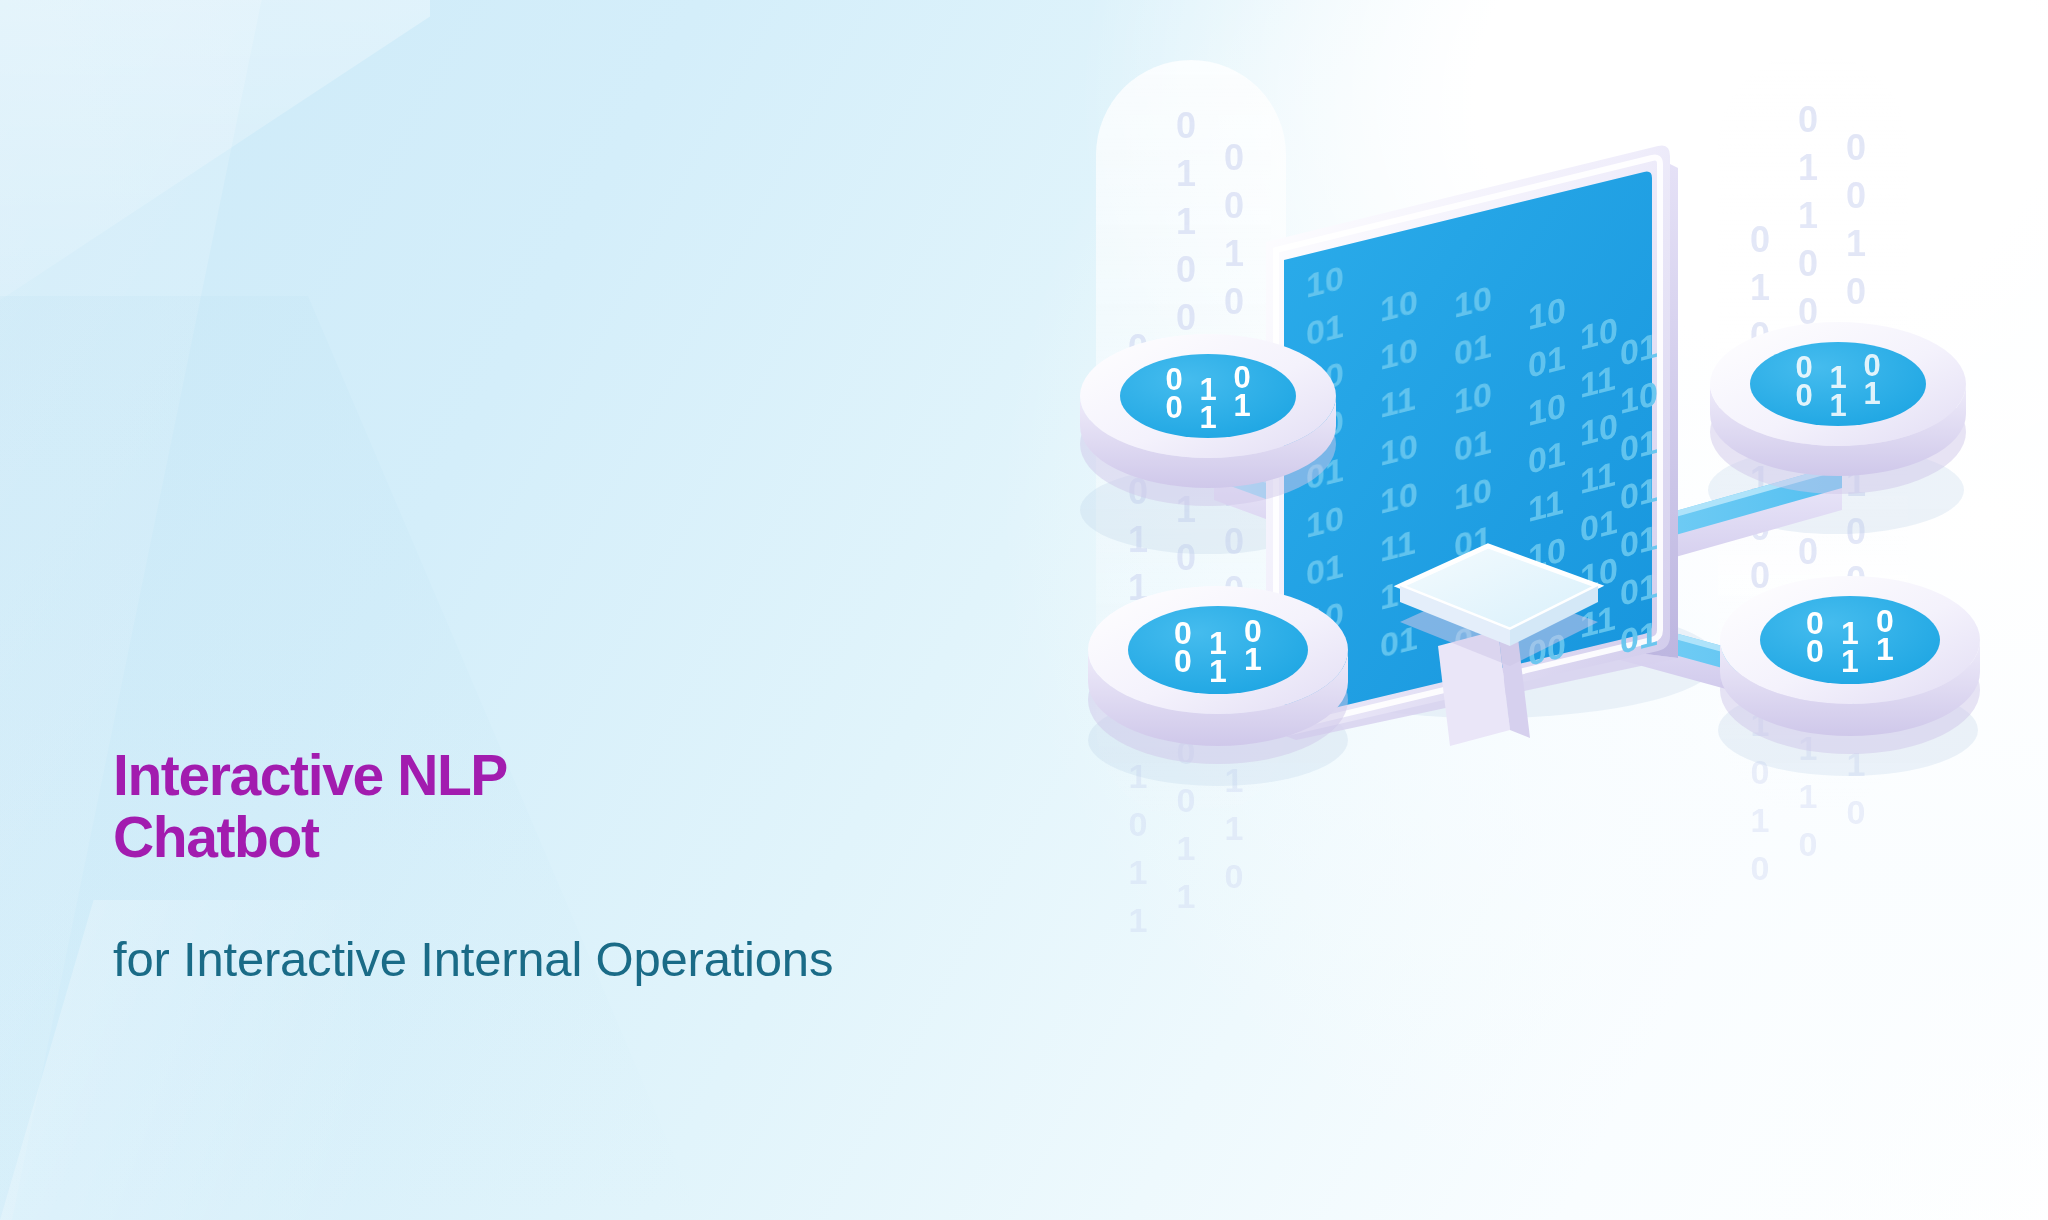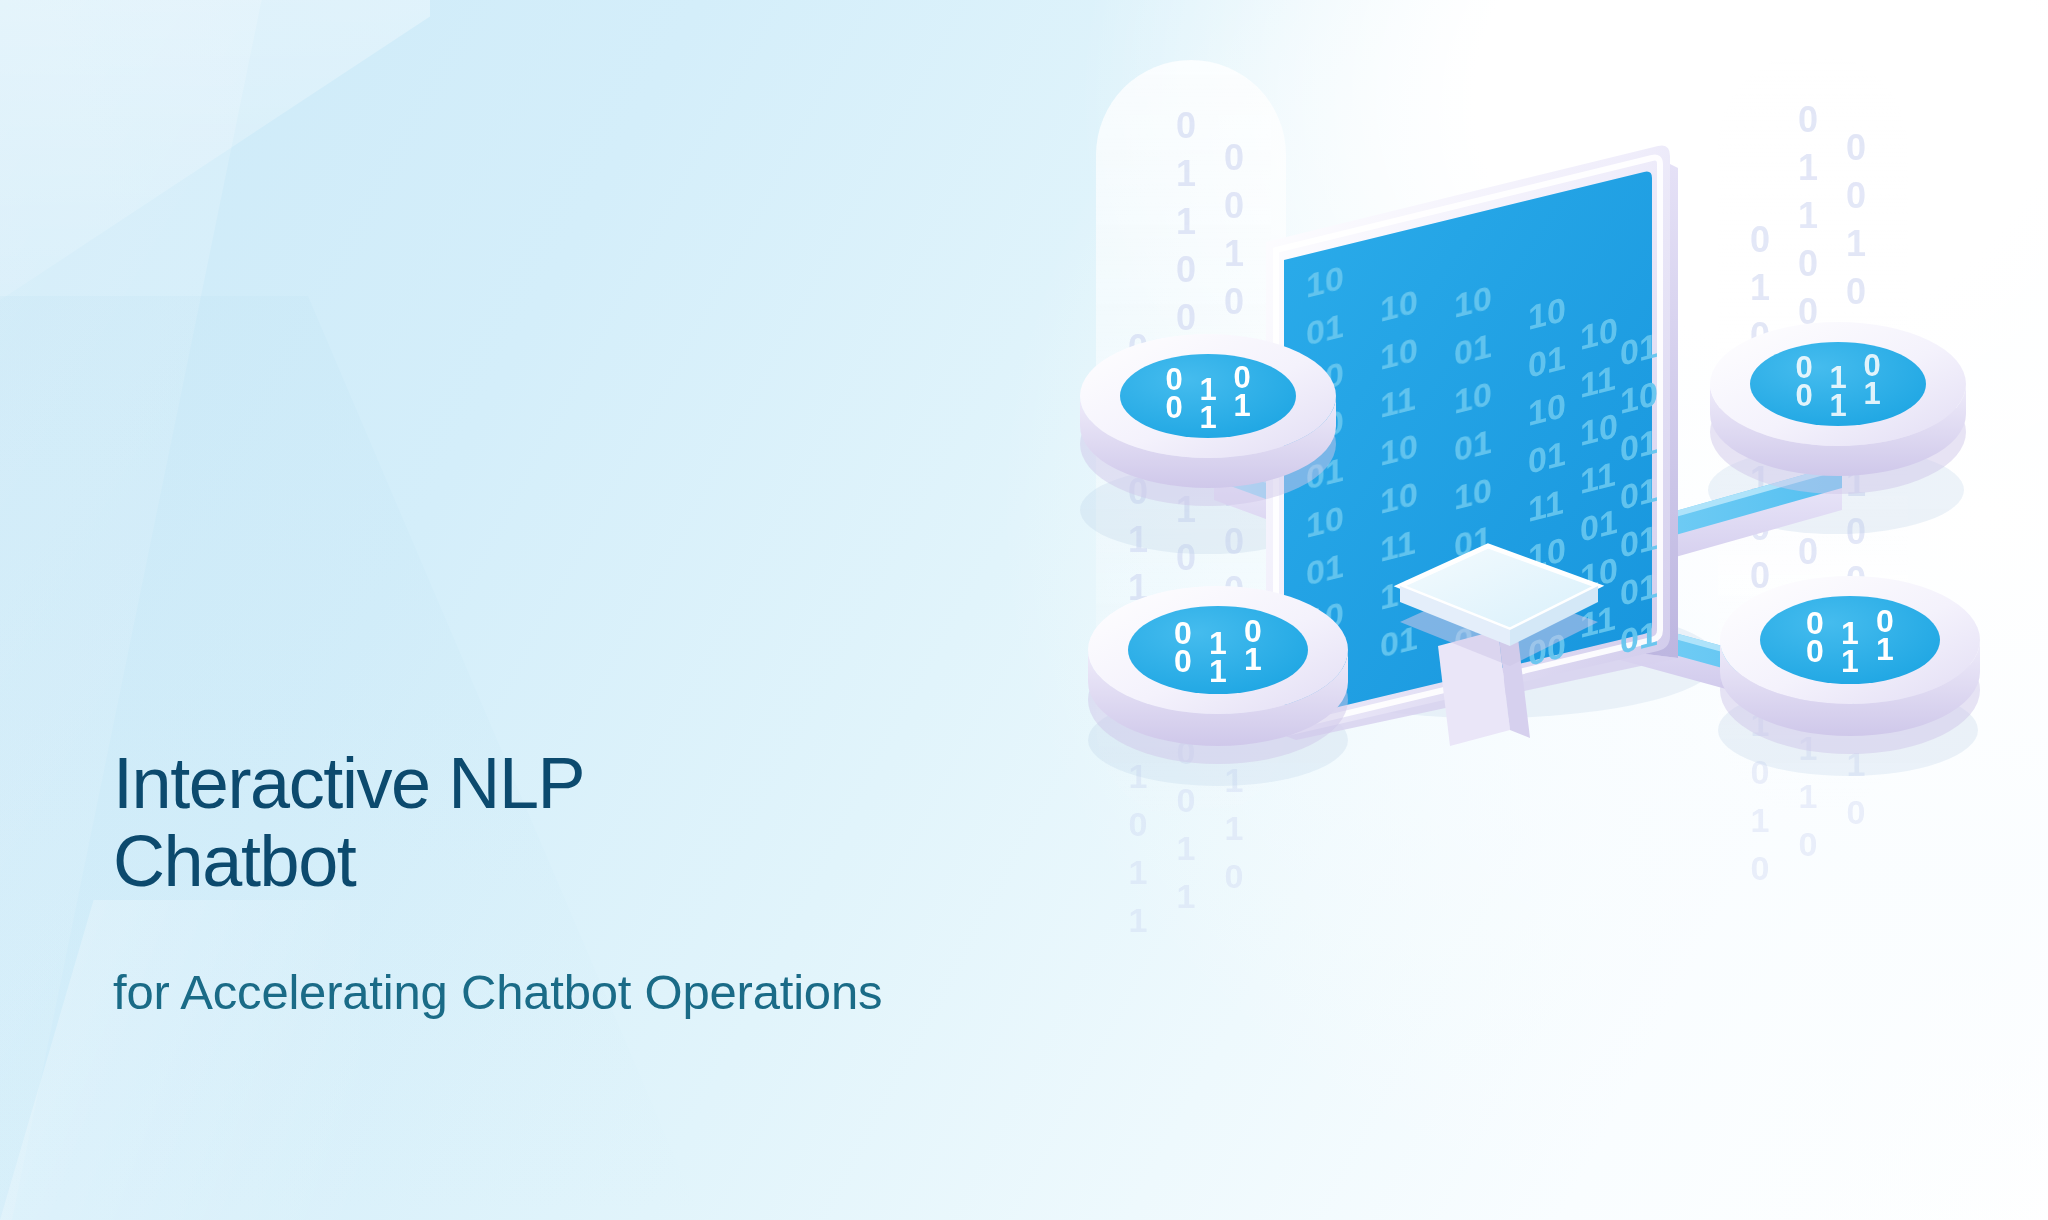--- a/index.html
+++ b/index.html
@@ -39,22 +39,22 @@
   }
   .bg-facet-d{
     position:absolute; left:0; top:900px; width:360px; height:320px;
     background:linear-gradient(110deg, rgba(255,255,255,0.30), rgba(255,255,255,0));
     clip-path:polygon(26% 0, 100% 0, 100% 100%, 0 100%);
   }
 
   
   #text-block{ position:absolute; left:113px; top:744px; width:1000px; }
   #headline{
-    font-size:72px; font-weight:normal; line-height:1.09;
-    color:#0c4a6e; letter-spacing:-1.4px; white-space:pre-line;
+    font-size:57px; font-weight:bold; line-height:1.09;
+    color:#a21caf; letter-spacing:-1.4px; white-space:pre-line;
   }
   #subheadline{
     margin-top:62px;
     font-size:49px; font-weight:normal; line-height:1.2;
     color:#1a6b87; letter-spacing:-0.2px;
   }
 
   
   #illustration{ position:absolute; left:1018px; top:40px; width:1010px; height:900px; }
   #illustration svg{ display:block; width:100%; height:100%; }
@@ -404,14 +404,14 @@
           <text x="832" y="632">1</text>
           <text x="867" y="620">1</text>
       </g>
     </g>
   </svg>
 </div>
 
 <div id="text-block">
   <h1 id="headline">Interactive NLP
 Chatbot</h1>
-  <p id="subheadline">for Accelerating Chatbot Operations</p>
+  <p id="subheadline">for Interactive Internal Operations</p>
 </div>
 
 </body></html>

